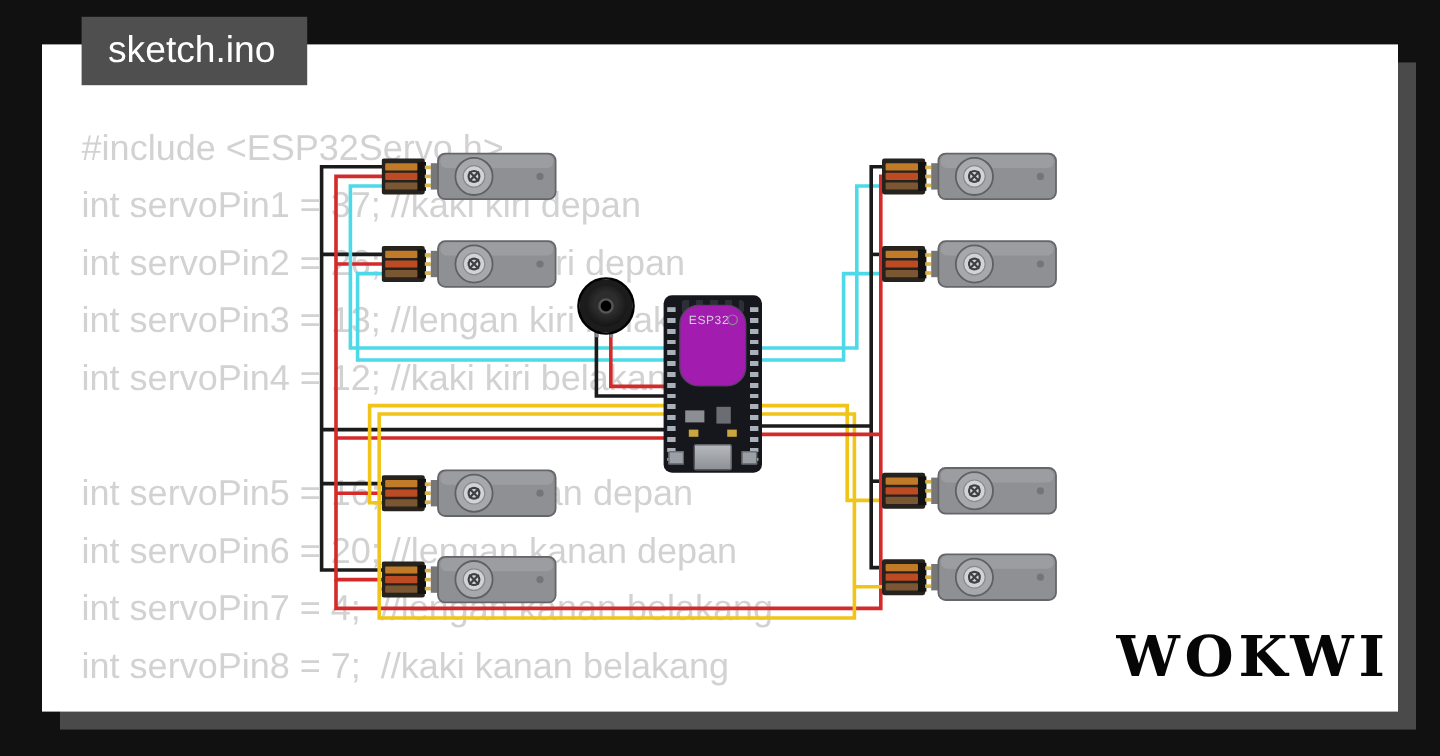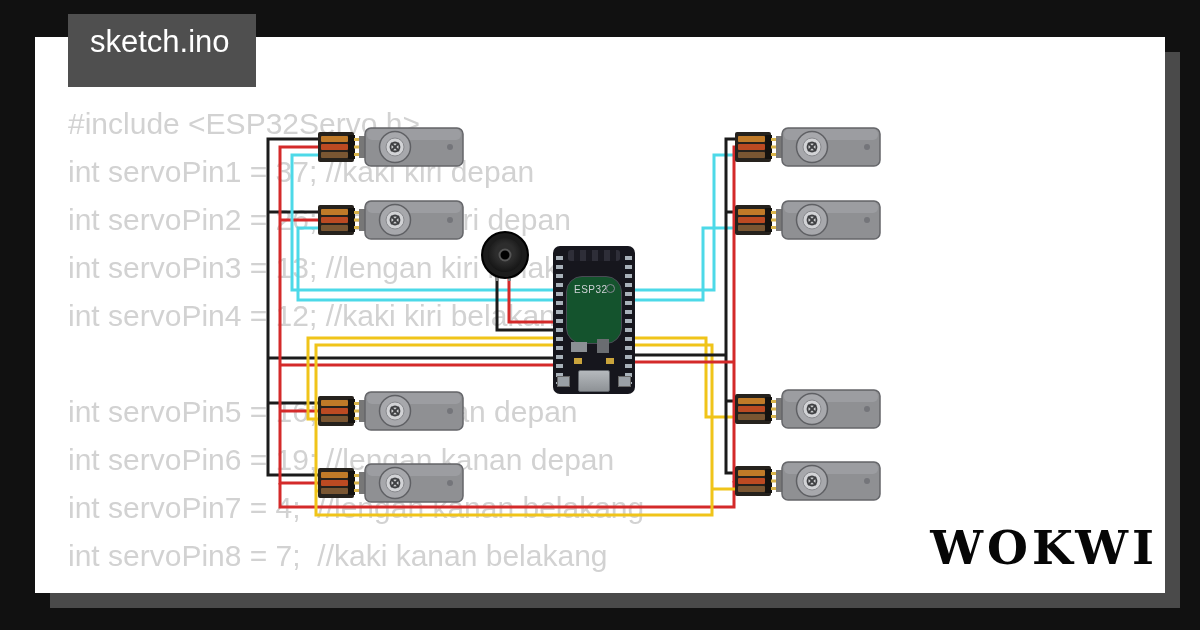--- a/index.html
+++ b/index.html
@@ -1,33 +1,33 @@
 <!DOCTYPE html>
 <html><head>
 <meta charset="utf-8">
 <style>
   html,body{margin:0;padding:0;background:#111;}
   .stage{position:relative;width:1200px;height:630px;background:#111;overflow:hidden;
          font-family:"Liberation Sans",sans-serif;}
   .card-shadow{position:absolute;left:50px;top:52px;width:1130px;height:556px;background:#4a4a4a;}
   .card{position:absolute;left:35px;top:37px;width:1130px;height:556px;background:#ffffff;}
   .tab{position:absolute;left:68px;top:14px;background:#4f4f4f;color:#fff;
-       font-size:31px;padding:10px 26px 27px 22px;z-index:6;}
+       font-size:31px;padding:10px 26px 11px 22px;z-index:6;}
   .code{position:absolute;left:68px;top:100px;z-index:1;font-size:30px;color:#d2d2d2;}
   .code-line{height:48px;line-height:48px;white-space:pre;}
   .wires{position:absolute;left:0;top:0;z-index:2;}
   
   .esp32{position:absolute;left:553px;top:246px;width:82px;height:148px;background:#16161d;
          border-radius:7px;z-index:3;}
   .esp-pins{position:absolute;top:10px;bottom:10px;width:7px;
             background:repeating-linear-gradient(to bottom,#a9b2ba 0 4px,transparent 4px 9px);}
   .esp-pins.left{left:3px}.esp-pins.right{right:3px}
   .esp-antenna{position:absolute;left:15px;right:15px;top:4px;height:11px;border-radius:3px;
                background:repeating-linear-gradient(90deg,#2e2e38 0 6px,#191921 6px 12px);}
-  .esp-shield{position:absolute;left:13px;right:13px;top:30px;height:66px;background:#14532d;
+  .esp-shield{position:absolute;left:13px;right:13px;top:8px;height:66px;background:#a21caf;
               border:1px solid #4a4a55;border-radius:16px;}
   .esp-label{color:#cfd2d6;font-size:10px;letter-spacing:.5px;margin:7px 0 0 7px;}
   .esp-dot{position:absolute;right:6px;top:7px;width:7px;height:7px;border-radius:50%;
            border:1px solid #8a8a95;}
   .esp-chip1{position:absolute;left:18px;top:96px;width:16px;height:10px;background:#8b8f94;}
   .esp-chip2{position:absolute;left:44px;top:93px;width:12px;height:14px;background:#6a6d71;}
   .esp-cap1{position:absolute;left:21px;top:112px;width:8px;height:6px;background:#caa43c;}
   .esp-cap2{position:absolute;right:21px;top:112px;width:8px;height:6px;background:#caa43c;}
   .esp-usb{position:absolute;left:50%;transform:translateX(-50%);bottom:2px;width:30px;height:20px;
            background:linear-gradient(#b5b9bd,#8e9296);border:1px solid #60646a;border-radius:2px;}
@@ -56,21 +56,21 @@
   <div class="card"></div>
 
   <div class="code">
     <div class="code-line">#include &lt;ESP32Servo.h&gt;</div>
     <div class="code-line">int servoPin1 = 37; //kaki kiri depan</div>
     <div class="code-line">int servoPin2 = 26; //lengan kiri depan</div>
     <div class="code-line">int servoPin3 = 13; //lengan kiri belakang</div>
     <div class="code-line">int servoPin4 = 12; //kaki kiri belakang</div>
     <div class="code-line"></div>
     <div class="code-line">int servoPin5 = 16; //kaki kanan depan</div>
-    <div class="code-line">int servoPin6 = 19; //lengan kanan depan</div>
+    <div class="code-line">int servoPin6 = 20; //lengan kanan depan</div>
     <div class="code-line">int servoPin7 = 4;  //lengan kanan belakang</div>
     <div class="code-line">int servoPin8 = 7;  //kaki kanan belakang</div>
   </div>
 
   <svg class="wires" width="1200" height="630">
     <g fill="none" stroke-width="3">
 
       <polyline stroke="#1b1b1b" points="330,139 268,139 268,475 330,475"></polyline>
       <polyline stroke="#1b1b1b" points="268,212 330,212"></polyline>
       <polyline stroke="#1b1b1b" points="268,403 330,403"></polyline>

